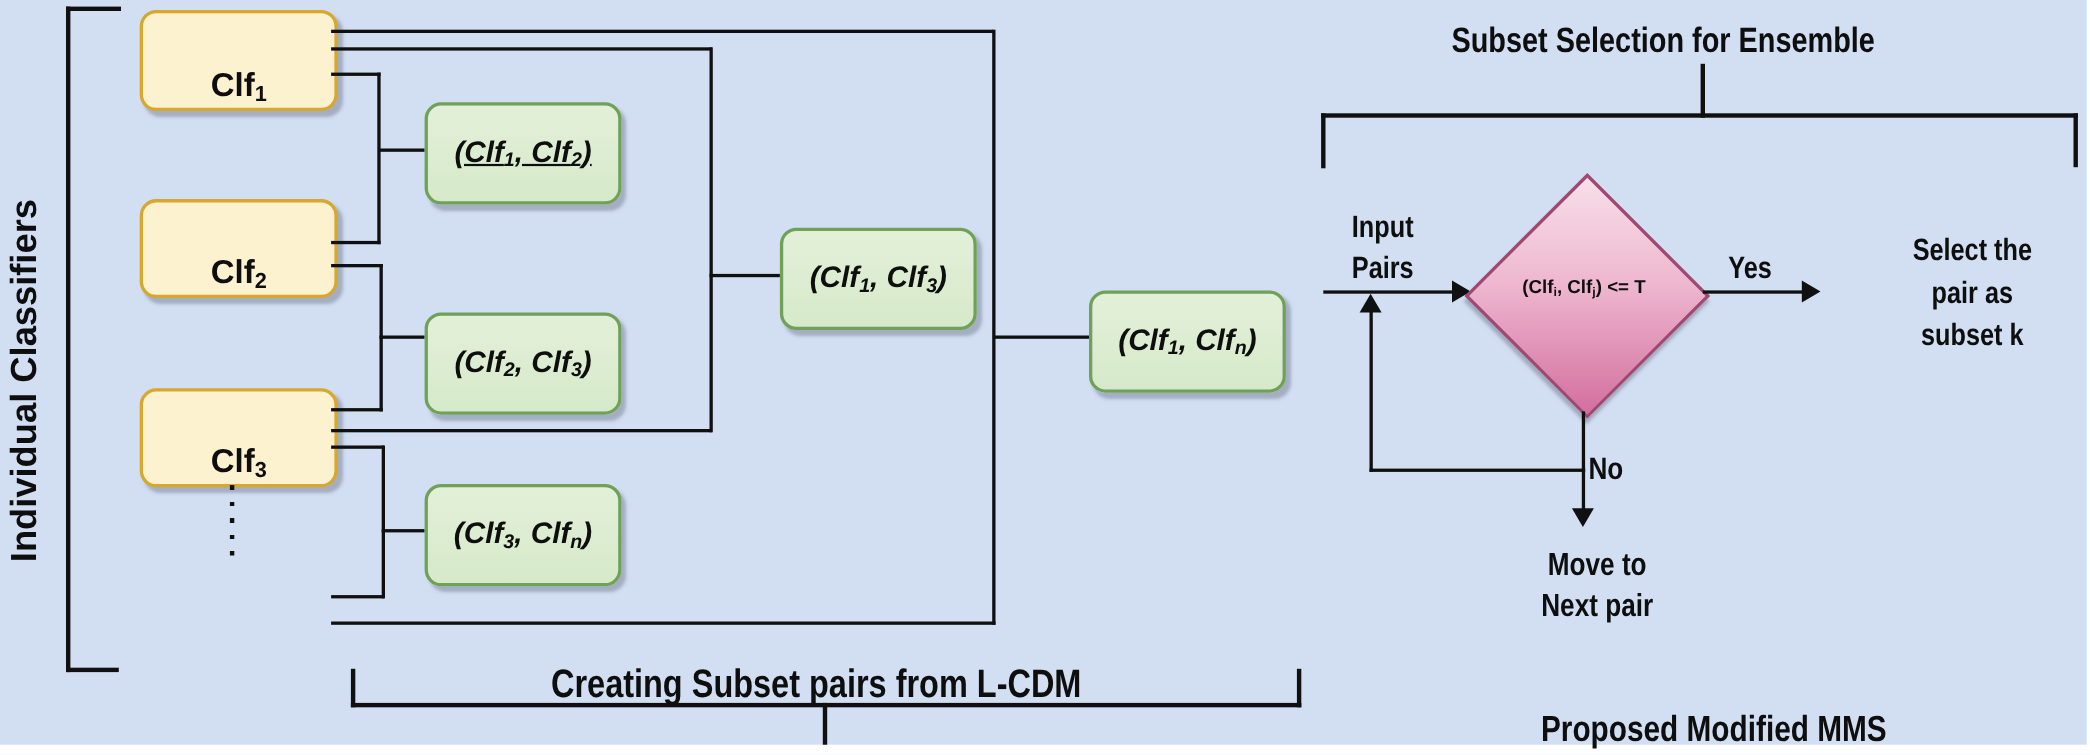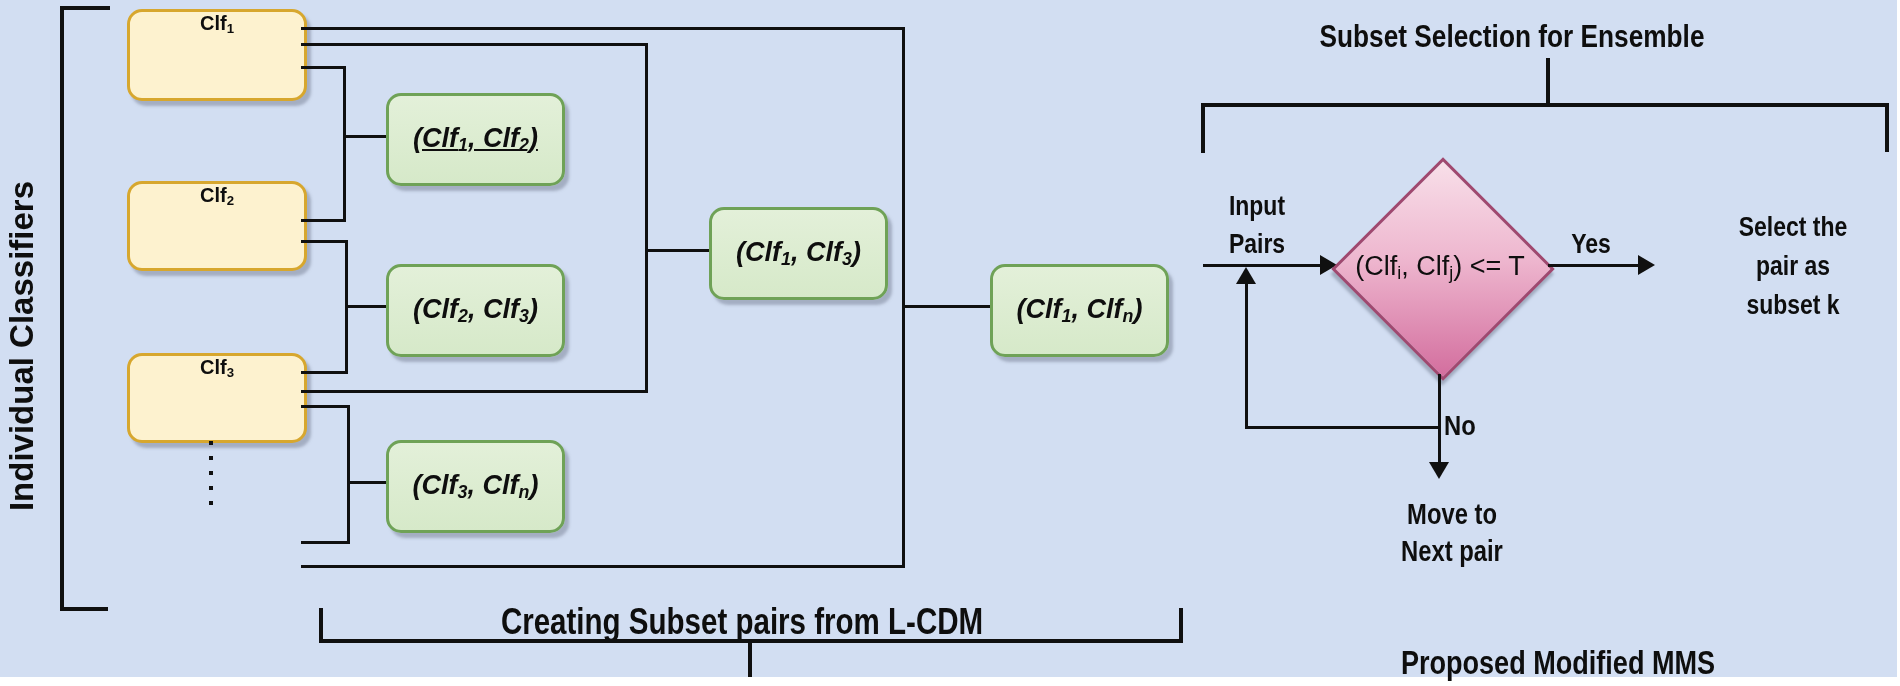--- a/index.html
+++ b/index.html
@@ -5,22 +5,22 @@
   html,body{margin:0;padding:0;background:#ffffff;}
   .canvas{position:relative;width:1900px;height:686px;background:#ffffff;overflow:hidden;
           font-family:"Liberation Sans", sans-serif;color:#0e0e0e;}
   .bluebg{position:absolute;left:0;top:0;width:1897px;height:677px;background:#d2def2;}
   .hline{position:absolute;height:3px;background:#101010;}
   .vline{position:absolute;width:3px;background:#101010;}
   .hb4{position:absolute;height:4px;background:#101010;}
   .vb4{position:absolute;width:4px;background:#101010;}
   .ybox{position:absolute;width:174px;height:86px;background:#fdf2cf;border:3px solid #d7a72e;
         border-radius:15px;box-shadow:4px 5px 3px rgba(125,135,155,.55);
-        display:flex;align-items:flex-start;justify-content:center;
-        font-weight:bold;font-size:20px;}
+        display:flex;align-items:flex-end;justify-content:center;
+        font-weight:bold;font-size:30px;}
   .gbox{position:absolute;width:173px;height:87px;background:linear-gradient(#e3f0d9,#d6e9c9);
         border:3px solid #6fa257;border-radius:15px;box-shadow:4px 5px 3px rgba(125,135,155,.55);
         display:flex;align-items:center;justify-content:center;
         font-weight:bold;font-style:italic;font-size:27px;white-space:nowrap;}
   .sub{font-size:.66em;vertical-align:-0.24em;}
   .cap{position:absolute;font-weight:bold;white-space:nowrap;
        transform:translateX(-50%) scaleX(.82);}
   .capL{position:absolute;font-weight:bold;white-space:nowrap;
         transform-origin:left center;transform:scaleX(.85);}
   .ctr{text-align:center;}
@@ -76,21 +76,21 @@
   <div class="hline" style="left:301px;top:541px;width:48px;"></div>
   <div class="hline" style="left:301px;top:565px;width:604px;"></div>
   <div class="vline" style="left:645px;top:43px;height:350px;"></div>
   <div class="hline" style="left:645px;top:249px;width:64px;"></div>
   <div class="vline" style="left:902px;top:27px;height:541px;"></div>
   <div class="hline" style="left:903px;top:305px;width:87px;"></div>
 
   <div class="gbox" style="left:386px;top:93px;text-decoration:underline;">
     <span><span>(Clf</span><span class="sub">1</span><span>, Clf</span><span class="sub">2</span><span>)</span></span>
   </div>
-  <div class="gbox" style="left:386px;top:264px;">
+  <div class="gbox" style="left:386px;top:284px;">
     <span><span>(Clf</span><span class="sub">2</span><span>, Clf</span><span class="sub">3</span><span>)</span></span>
   </div>
   <div class="gbox" style="left:386px;top:440px;">
     <span><span>(Clf</span><span class="sub">3</span><span>, Clf</span><span class="sub">n</span><span>)</span></span>
   </div>
   <div class="gbox" style="left:709px;top:207px;text-align:right;">
     <span><span>(Clf</span><span class="sub">1</span><span>, Clf</span><span class="sub">3</span><span>)</span></span>
   </div>
   <div class="gbox" style="left:990px;top:264px;text-align:right;">
     <span><span>(Clf</span><span class="sub">1</span><span>, Clf</span><span class="sub">n</span><span>)</span></span>
@@ -110,21 +110,21 @@
 
   <div class="cap ctr" style="left:1257px;top:187px;font-size:28px;line-height:38px;">
     <div>Input</div>
     <div>Pairs</div>
   </div>
   <div class="hline" style="left:1203px;top:264px;width:120px;"></div>
   <div class="tri tri-right" style="left:1320px;top:255px;"></div>
 
   <div class="diamond"></div>
   <div style="position:absolute;left:1320px;top:251px;width:240px;text-align:center;
-              font-weight:normal;font-size:27px;white-space:nowrap;">
+              font-weight:bold;font-size:17px;white-space:nowrap;">
     <span>(Clf</span><span class="sub">i</span><span>, Clf</span><span class="sub">j</span><span>) &lt;= T</span>
   </div>
 
   <div class="cap" style="left:1591px;top:228px;font-size:28px;">Yes</div>
   <div class="hline" style="left:1548px;top:264px;width:92px;"></div>
   <div class="tri tri-right" style="left:1638px;top:255px;"></div>
 
   <div class="cap ctr" style="left:1793px;top:207px;font-size:28px;line-height:39px;">
     <div>Select the</div>
     <div>pair as</div>

